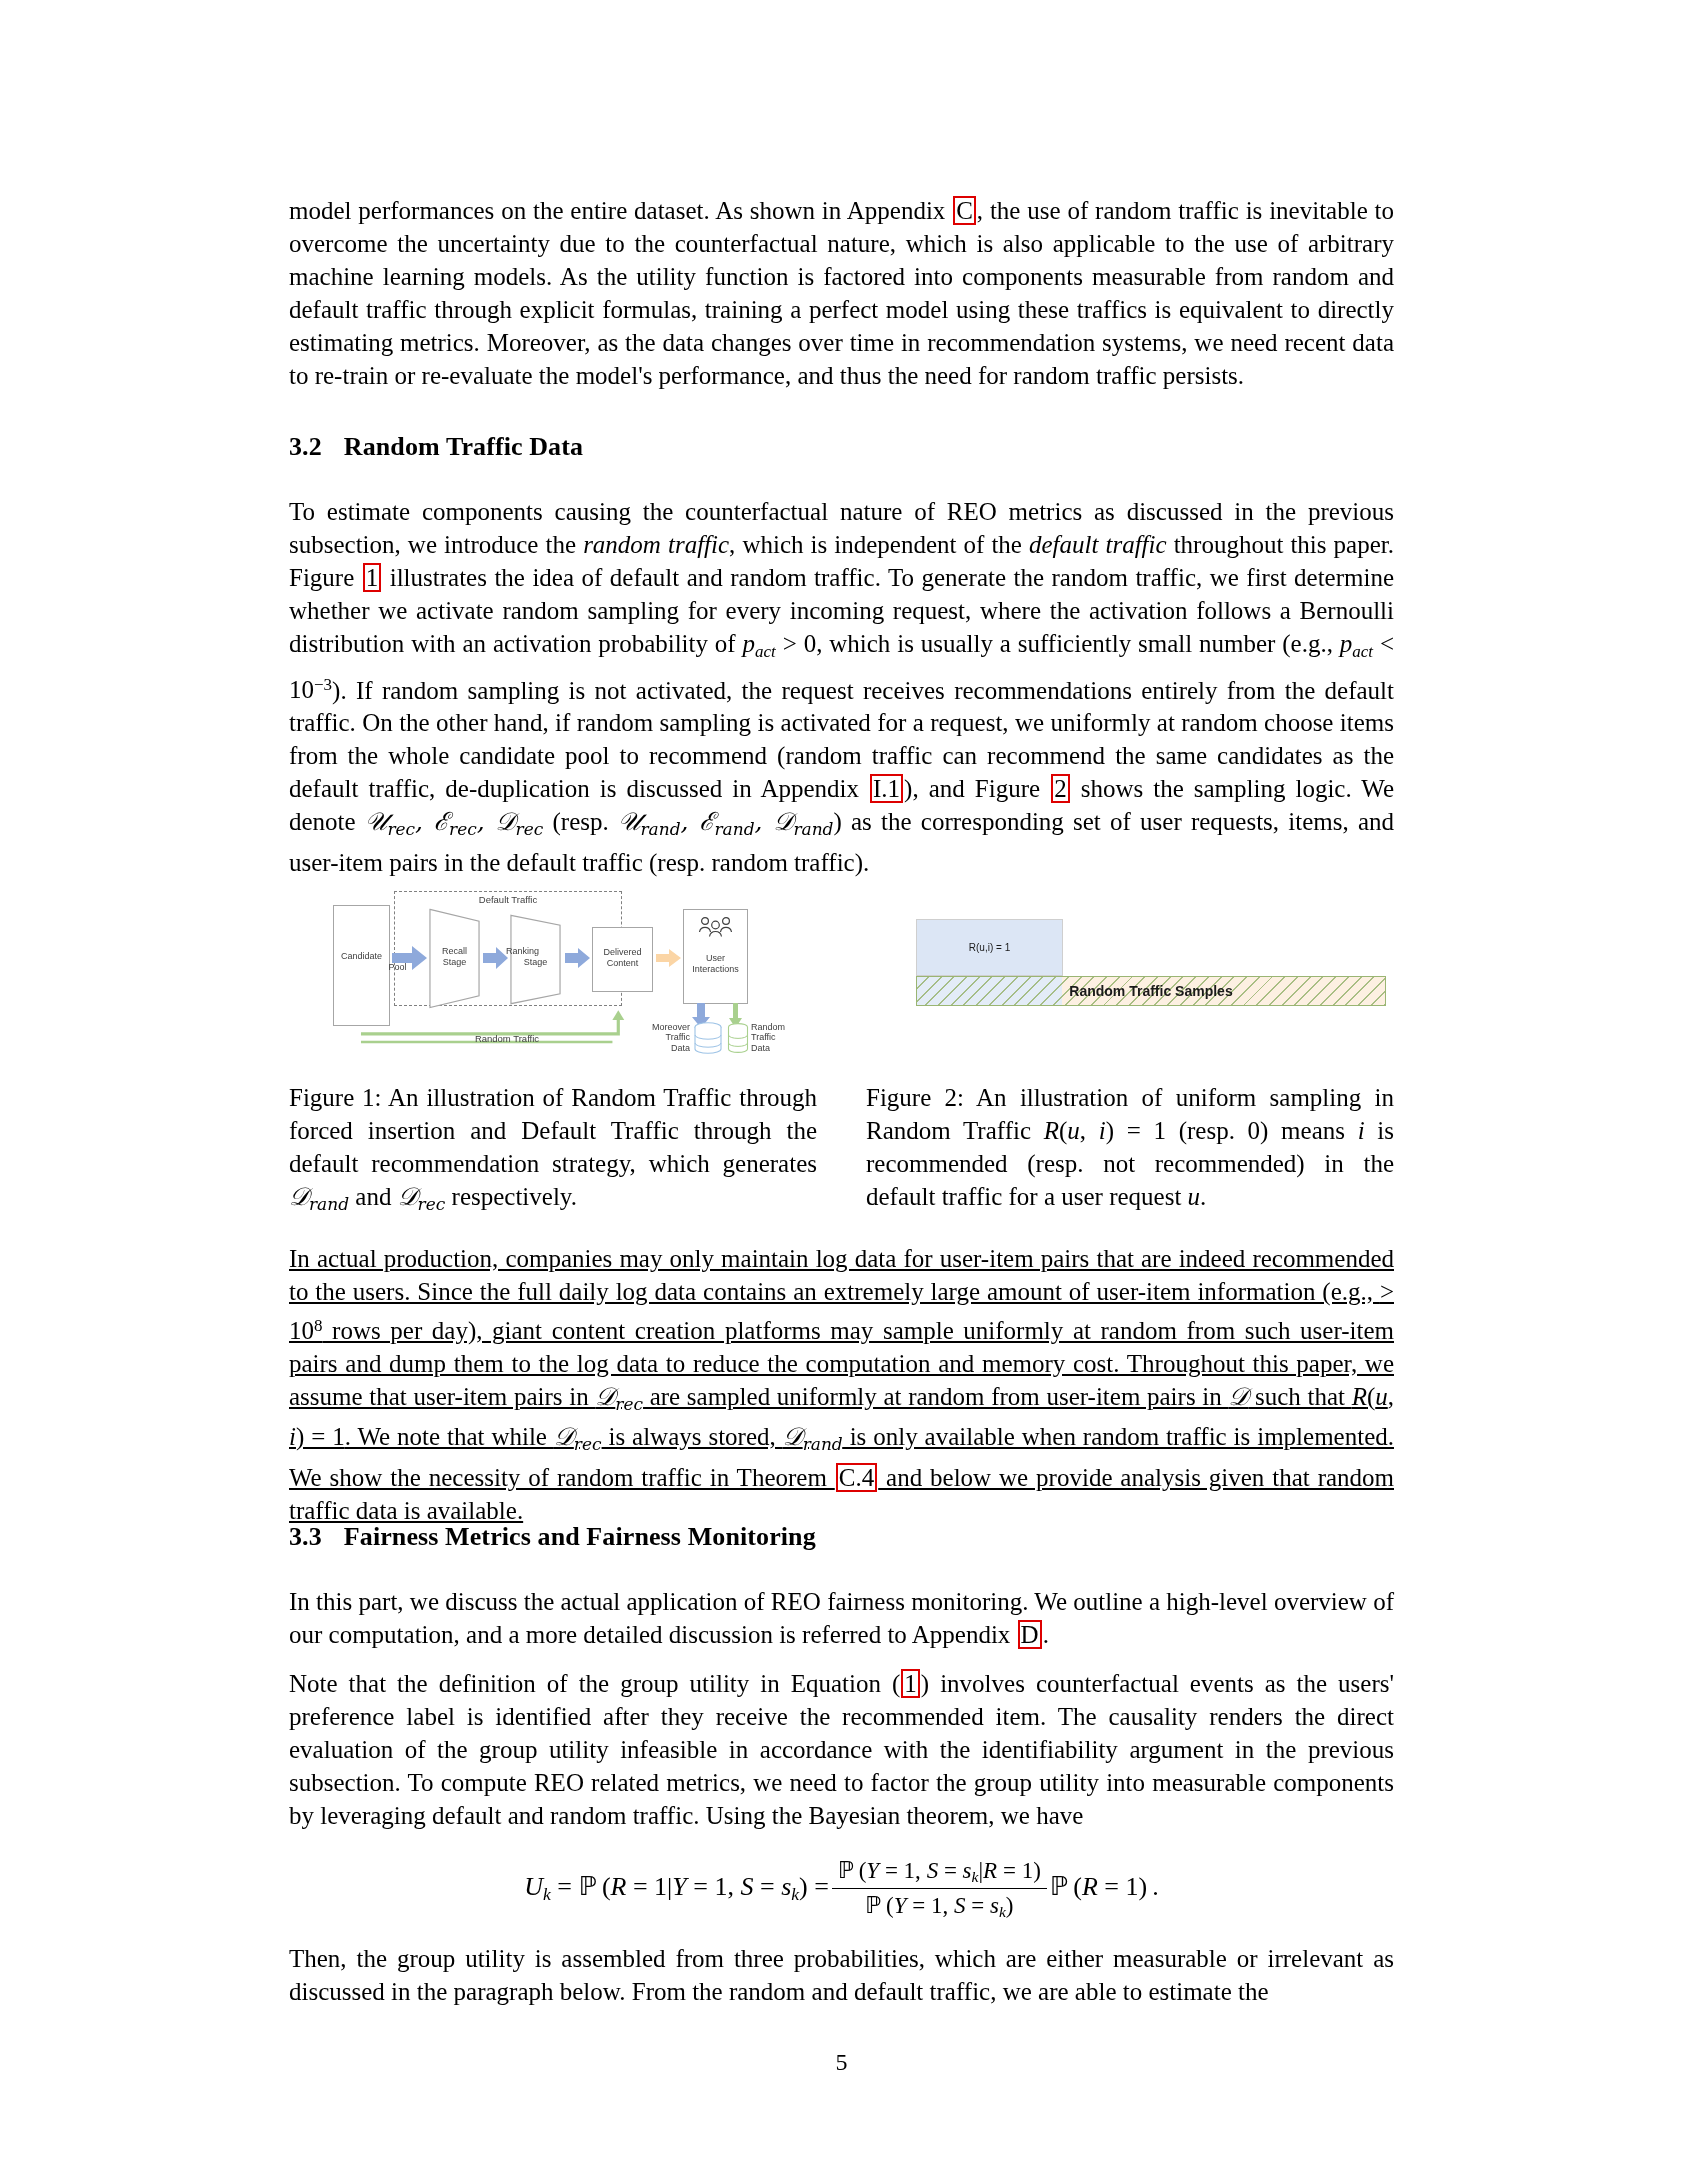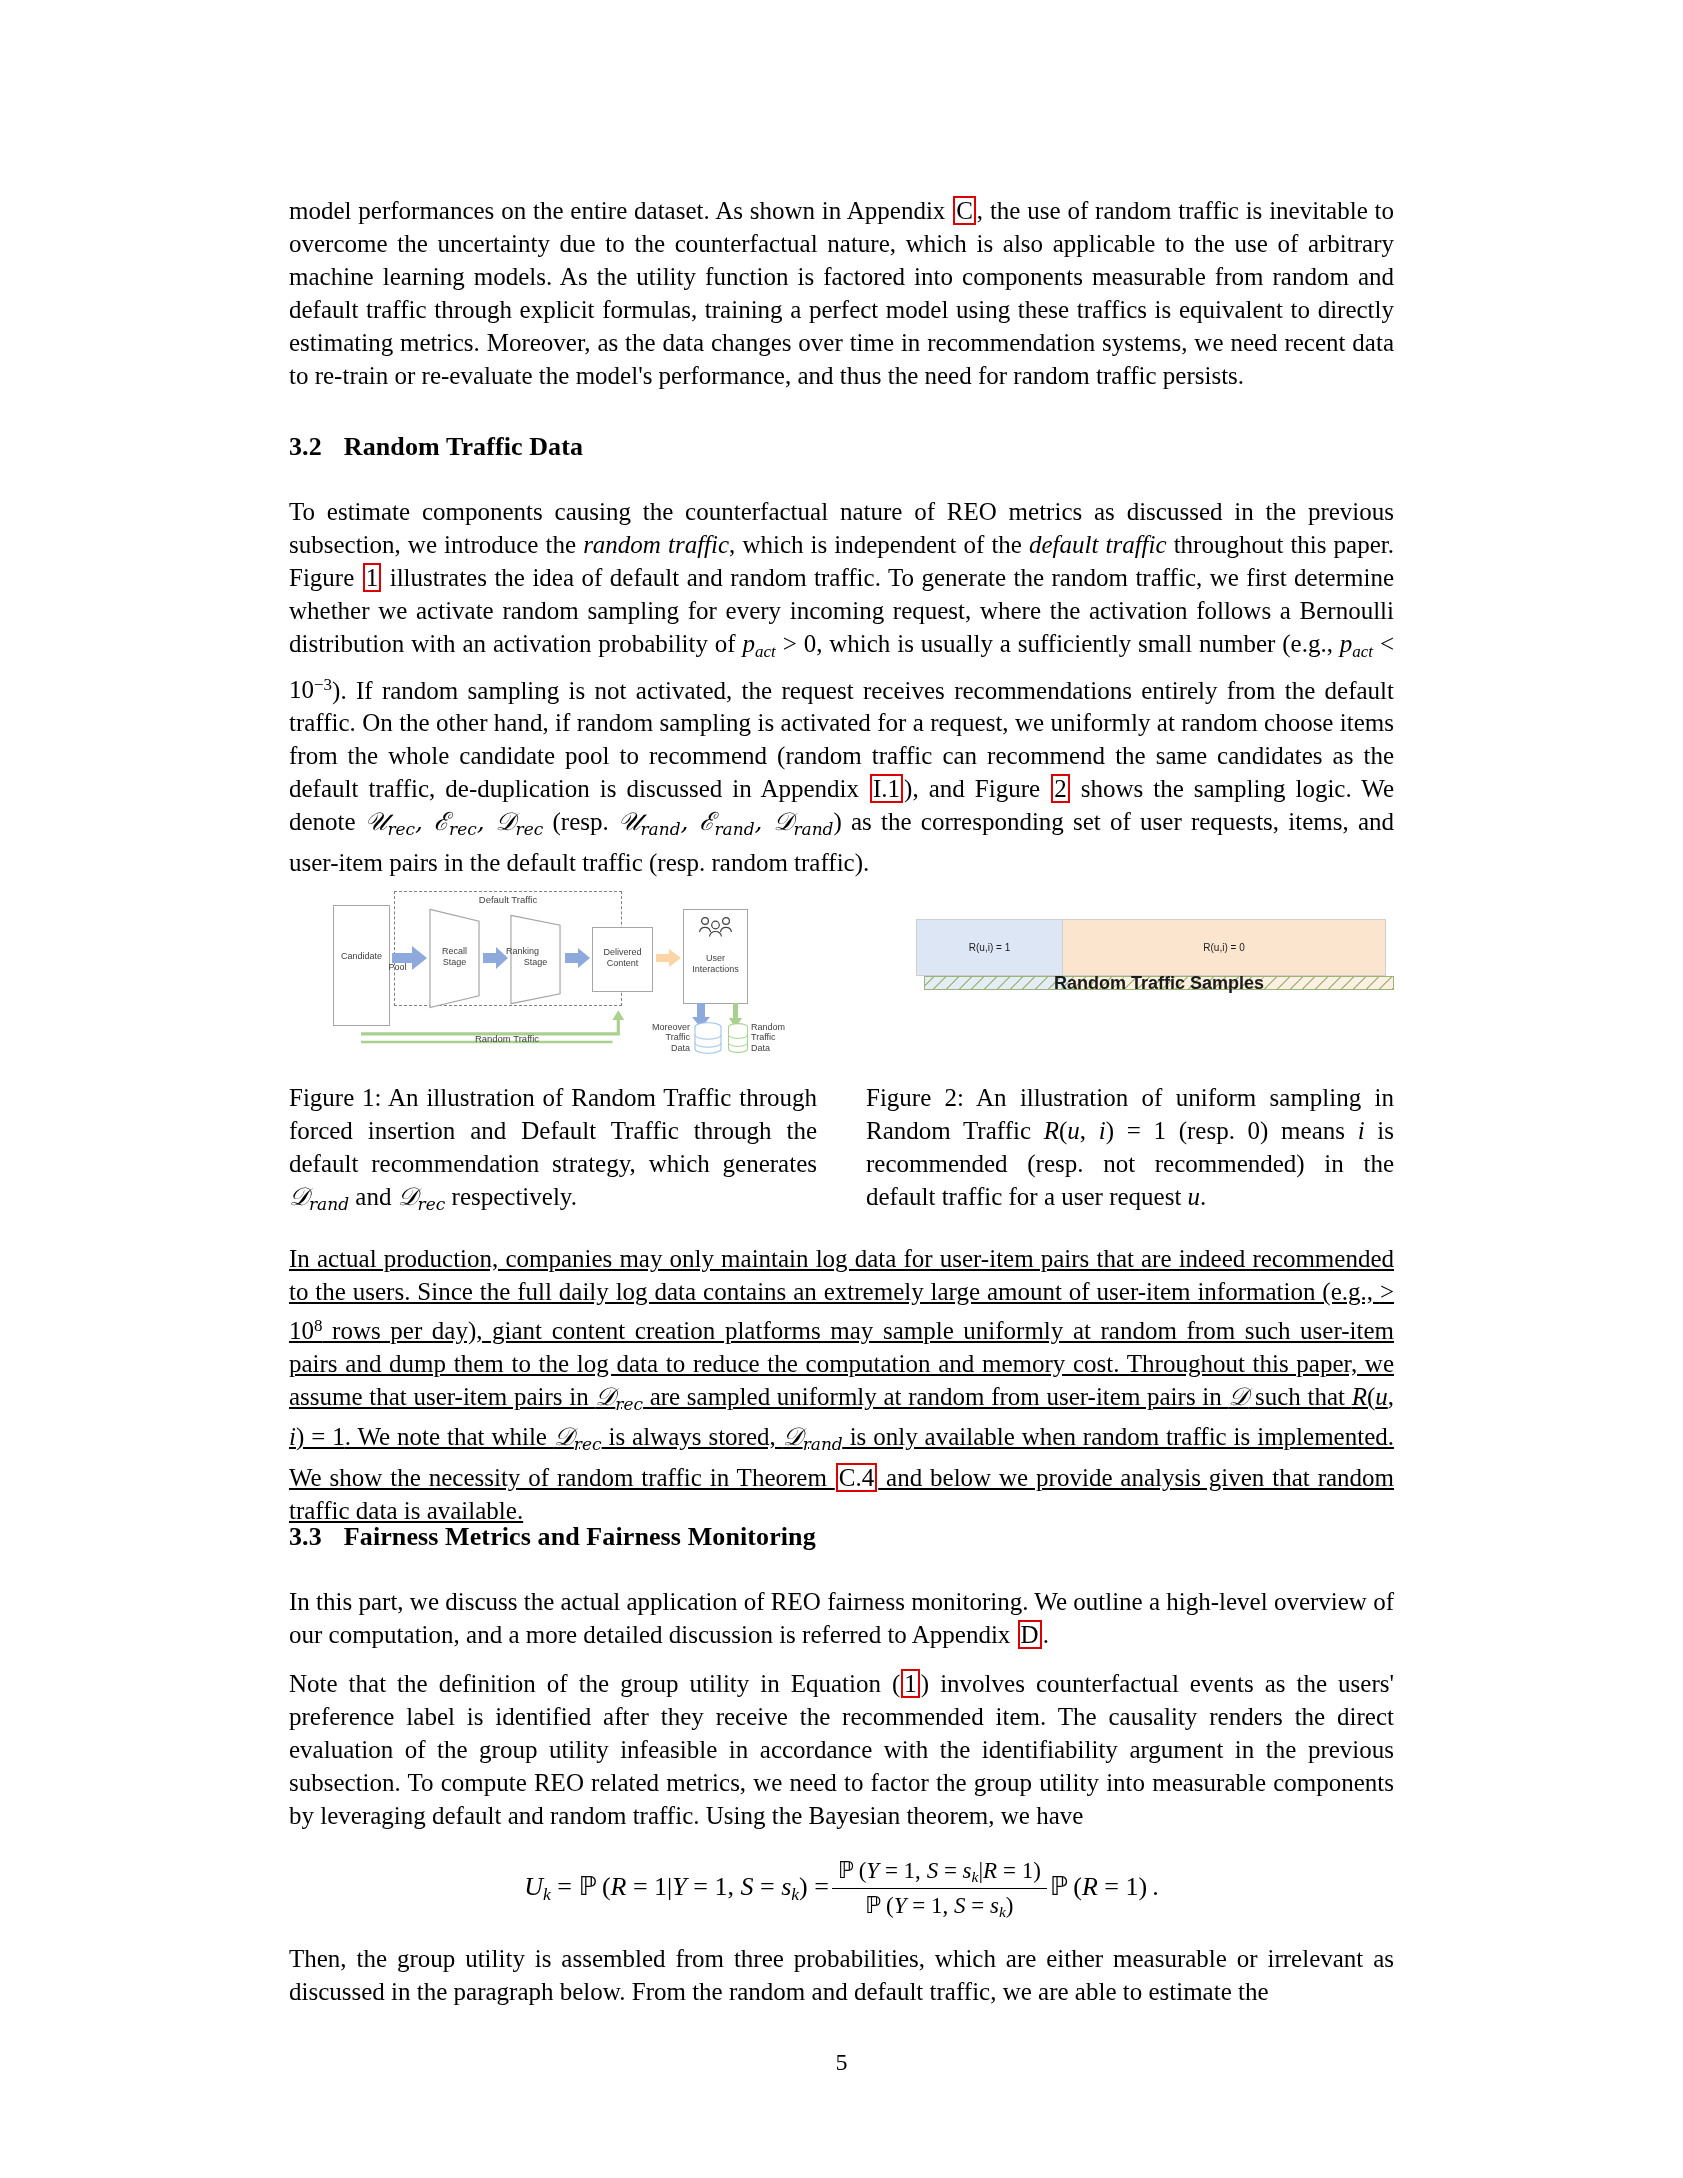--- a/index.html
+++ b/index.html
@@ -84,25 +84,25 @@
     width: 470px; height: 99px;
     left: 55px; top: 38px;
     font-family: "Liberation Sans", sans-serif;
   }
   .f2-top { position:absolute; left:0; top:0; height:57px; width:100%; display:flex; }
   .f2-cell { box-sizing:border-box; display:flex; align-items:center; justify-content:center;
              font-size:10px; color:#1a1a1a; border:1px solid #cfcfcf; }
   .f2-left  { width:147px; background:#dce6f5; }
   .f2-right { flex:1; background:#fce5cf; border-left:none; }
   .f2-bottom {
-    position:absolute; left:8px; top:57px; height:14px; width:100%;
+    position:absolute; left:0; top:57px; height:30px; width:100%;
     box-sizing:border-box;
     border:1px solid #9ab573;
     display:flex; align-items:center; justify-content:center;
-    font-size:18px; font-weight:bold; color:#1a1a1a;
+    font-size:14px; font-weight:bold; color:#1a1a1a;
     background:
       repeating-linear-gradient(-45deg,
         rgba(154,181,115,0.85) 0px, rgba(154,181,115,0.85) 1.4px,
         rgba(0,0,0,0) 1.4px, rgba(0,0,0,0) 9px),
       linear-gradient(to right, #e3ecf7 0 31%, #fdf0e2 31% 100%);
   }
   .f2-bottom span { background: transparent; padding: 0 4px; }
 
   .caption {
     position: absolute;
@@ -241,21 +241,20 @@
           <path d="M2 28 H256" fill="none" stroke="#a9d08e" stroke-width="2.6"></path>
         </svg>
         <div class="lbl" style="left:85px; top:150px; width:178px; font-size:9.5px;">Random Traffic</div>
       </div>
     </div>
 
     <div class="fig2box">
       <div class="fig2">
         <div class="f2-top">
           <div class="f2-cell f2-left">R(u,i) = 1</div>
-          <div class="f2-cell f2-right">R(u,i) = 0</div>
         </div>
         <div class="f2-bottom">
           <span>Random Traffic Samples</span>
         </div>
       </div>
     </div>
   </div>
 
   <div class="caption cap1" style="top:1081px;">
     <span>Figure 1:</span><span> An illustration of Random Traffic through forced insertion and Default Traffic through the default recommendation strategy, which generates </span><span class="cal">𝒟<sub class="s">rand</sub></span><span> and </span><span class="cal">𝒟<sub class="s">rec</sub></span><span> respectively.</span>

